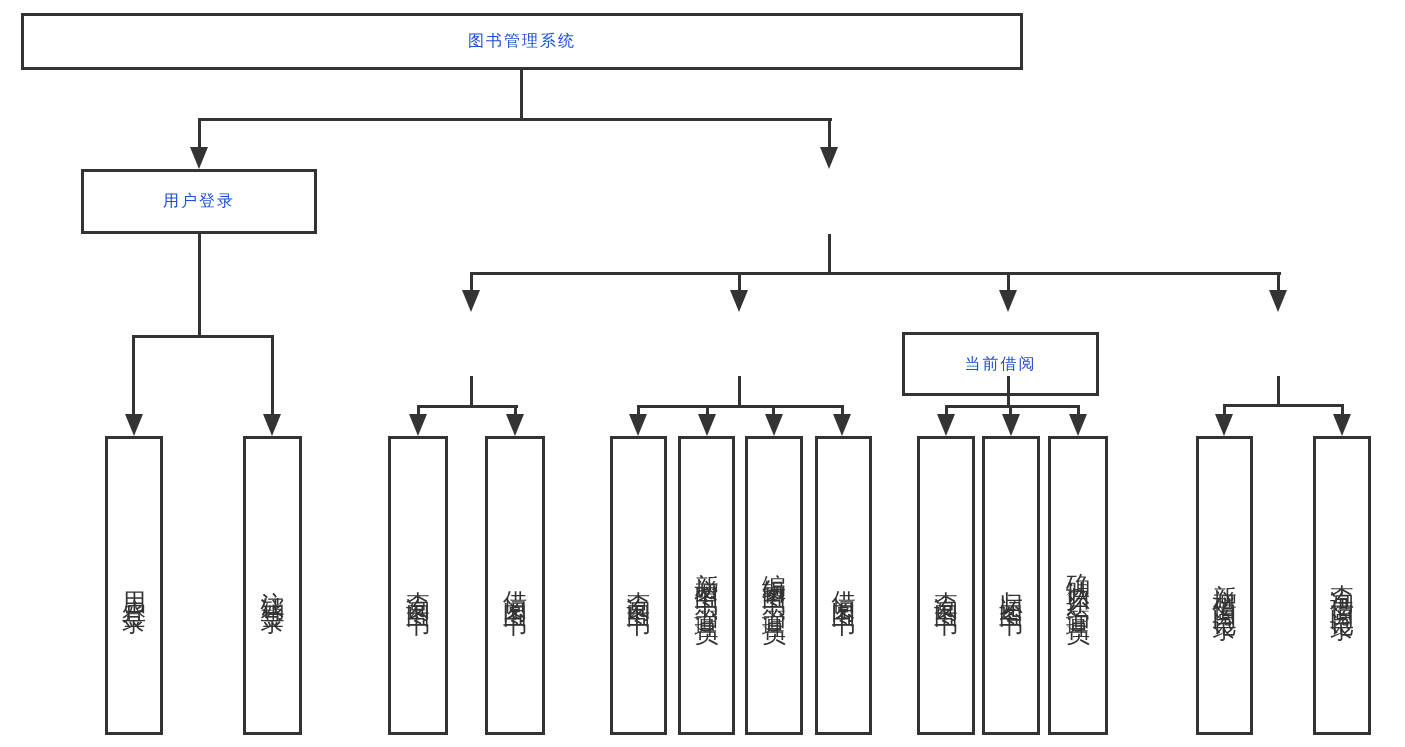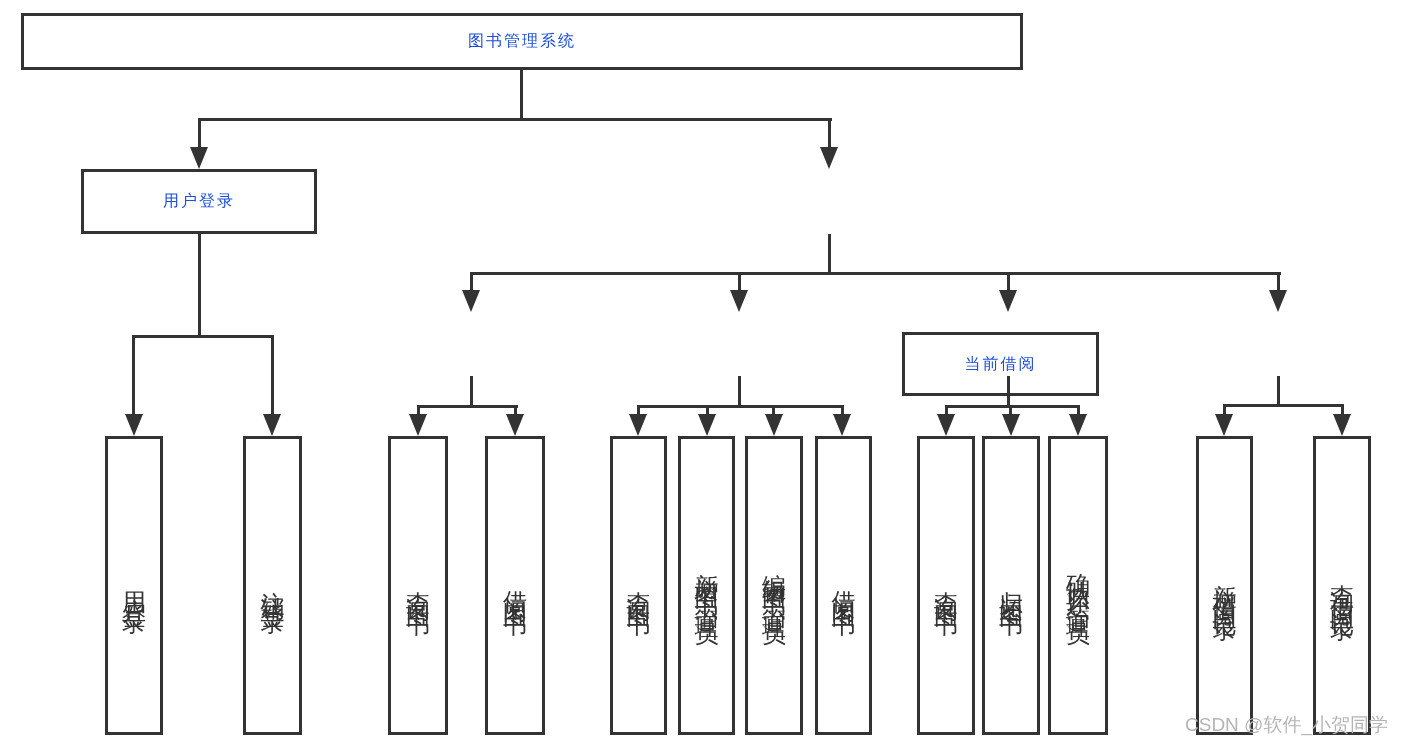--- a/index.html
+++ b/index.html
@@ -141,15 +141,14 @@
   <div class="line" style="left:1077px; top:405px; width:3px;   height:13px;"></div>
   <div class="ah" style="left:1069px; top:414px;"></div>
 
   <div class="line" style="left:1277px; top:376px; width:3px;   height:31px;"></div>
   <div class="line" style="left:1223px; top:404px; width:121px; height:3px;"></div>
   <div class="line" style="left:1223px; top:404px; width:3px;   height:14px;"></div>
   <div class="ah" style="left:1215px; top:414px;"></div>
   <div class="line" style="left:1341px; top:404px; width:3px;   height:14px;"></div>
   <div class="ah" style="left:1333px; top:414px;"></div>
 
-  <div class="wm">CSDN @软件_小贺同学</div>
 
 </div>
 
 </body></html>

